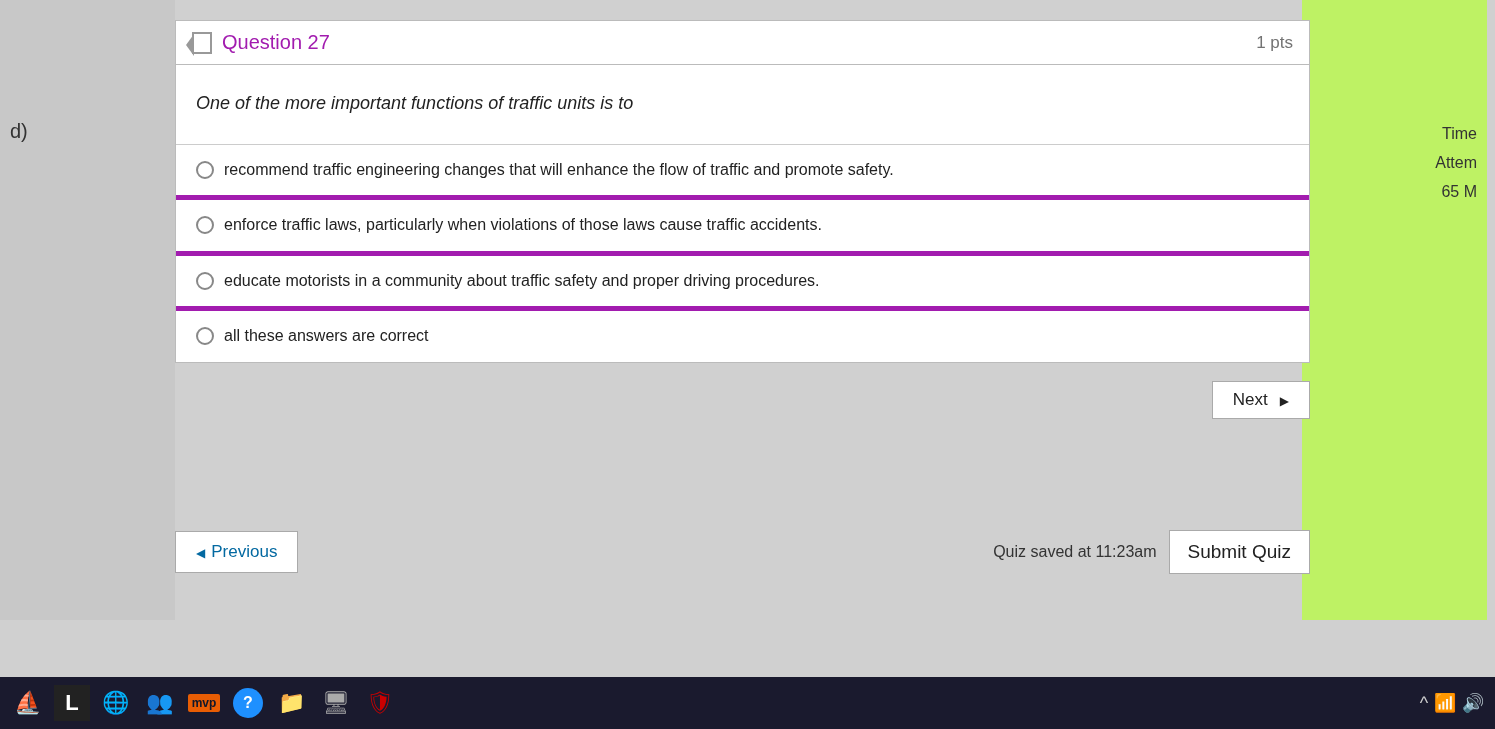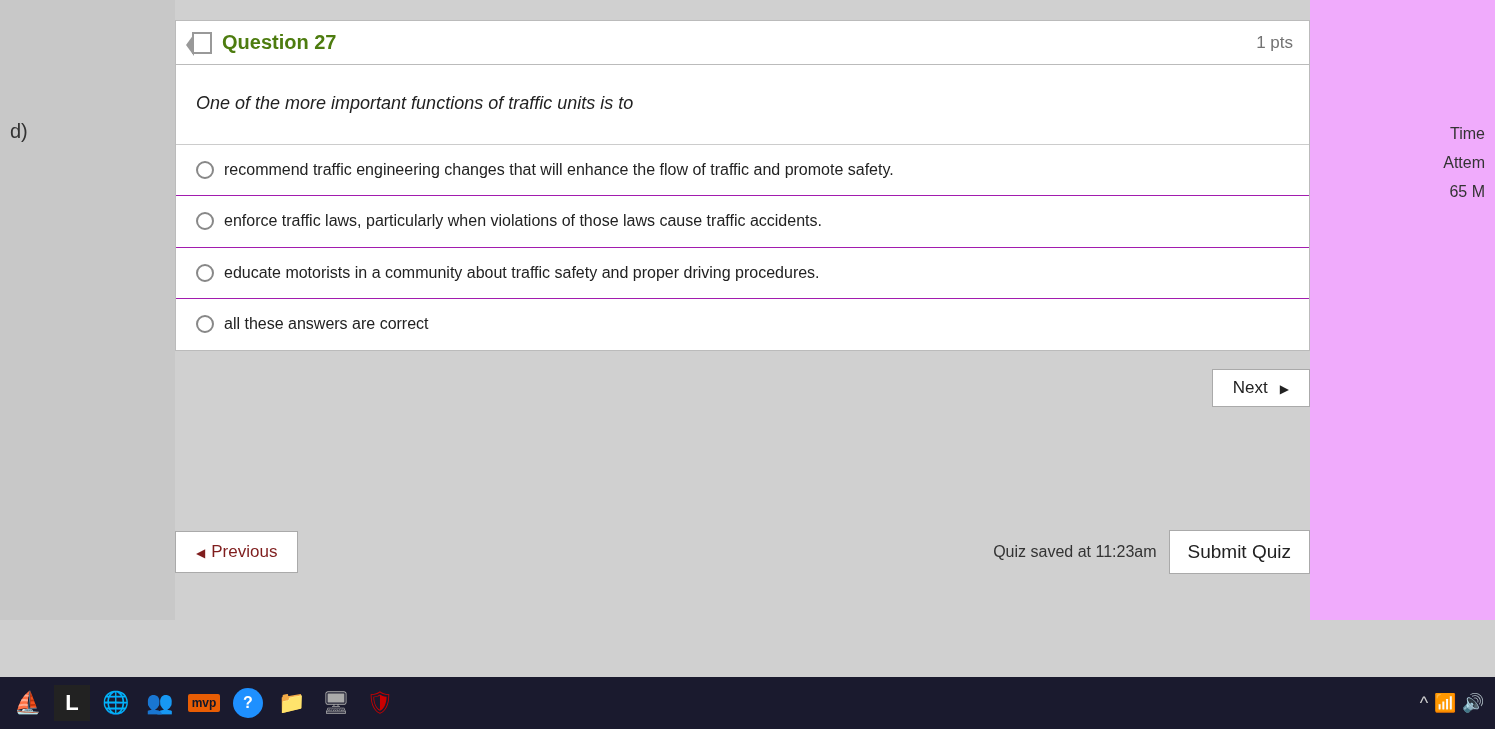--- a/index.html
+++ b/index.html
@@ -25,25 +25,25 @@
       position: absolute;
       left: 10px;
       top: 120px;
       font-size: 20px;
       color: #333;
       font-weight: normal;
     }
 
     .right-sidebar {
       position: absolute;
-      right: 0;
+      right: 8px;
       top: 0;
       width: 185px;
       height: 620px;
-      background: #f0abfc;
+      background: #bef264;
     }
 
     .right-info {
       position: absolute;
       right: 10px;
       top: 120px;
       text-align: right;
       font-size: 16px;
       color: #333;
       line-height: 1.8;
@@ -94,22 +94,22 @@
       top: 0;
       width: 0;
       height: 0;
       border-top: 11px solid transparent;
       border-bottom: 11px solid transparent;
       border-right: 8px solid #999;
     }
 
     .question-title {
       font-size: 20px;
-      font-weight: bold;
-      color: #4d7c0f;
+      font-weight: normal;
+      color: #a21caf;
     }
 
     .question-pts {
       font-size: 17px;
       color: #737373;
     }
 
     .question-body {
       padding: 28px 20px 20px 20px;
       font-size: 18px;
@@ -120,21 +120,21 @@
     }
 
     .answers-section {
       padding: 0;
     }
 
     .answer-option {
       display: flex;
       align-items: flex-start;
       padding: 14px 20px;
-      border-bottom: 1px solid #a21caf;
+      border-bottom: 5px solid #a21caf;
       font-size: 16px;
       color: #222;
       cursor: pointer;
       gap: 10px;
     }
 
     .answer-option:last-child {
       border-bottom: none;
     }
 
@@ -185,21 +185,21 @@
 
     .previous-button {
       background: white;
       border: 1px solid #aaa;
       padding: 10px 20px;
       font-size: 17px;
       cursor: pointer;
       display: flex;
       align-items: center;
       gap: 6px;
-      color: #7f1d1d;
+      color: #0369a1;
     }
 
     .quiz-saved-area {
       display: flex;
       align-items: center;
       gap: 12px;
     }
 
     .quiz-saved-text {
       font-size: 16px;

